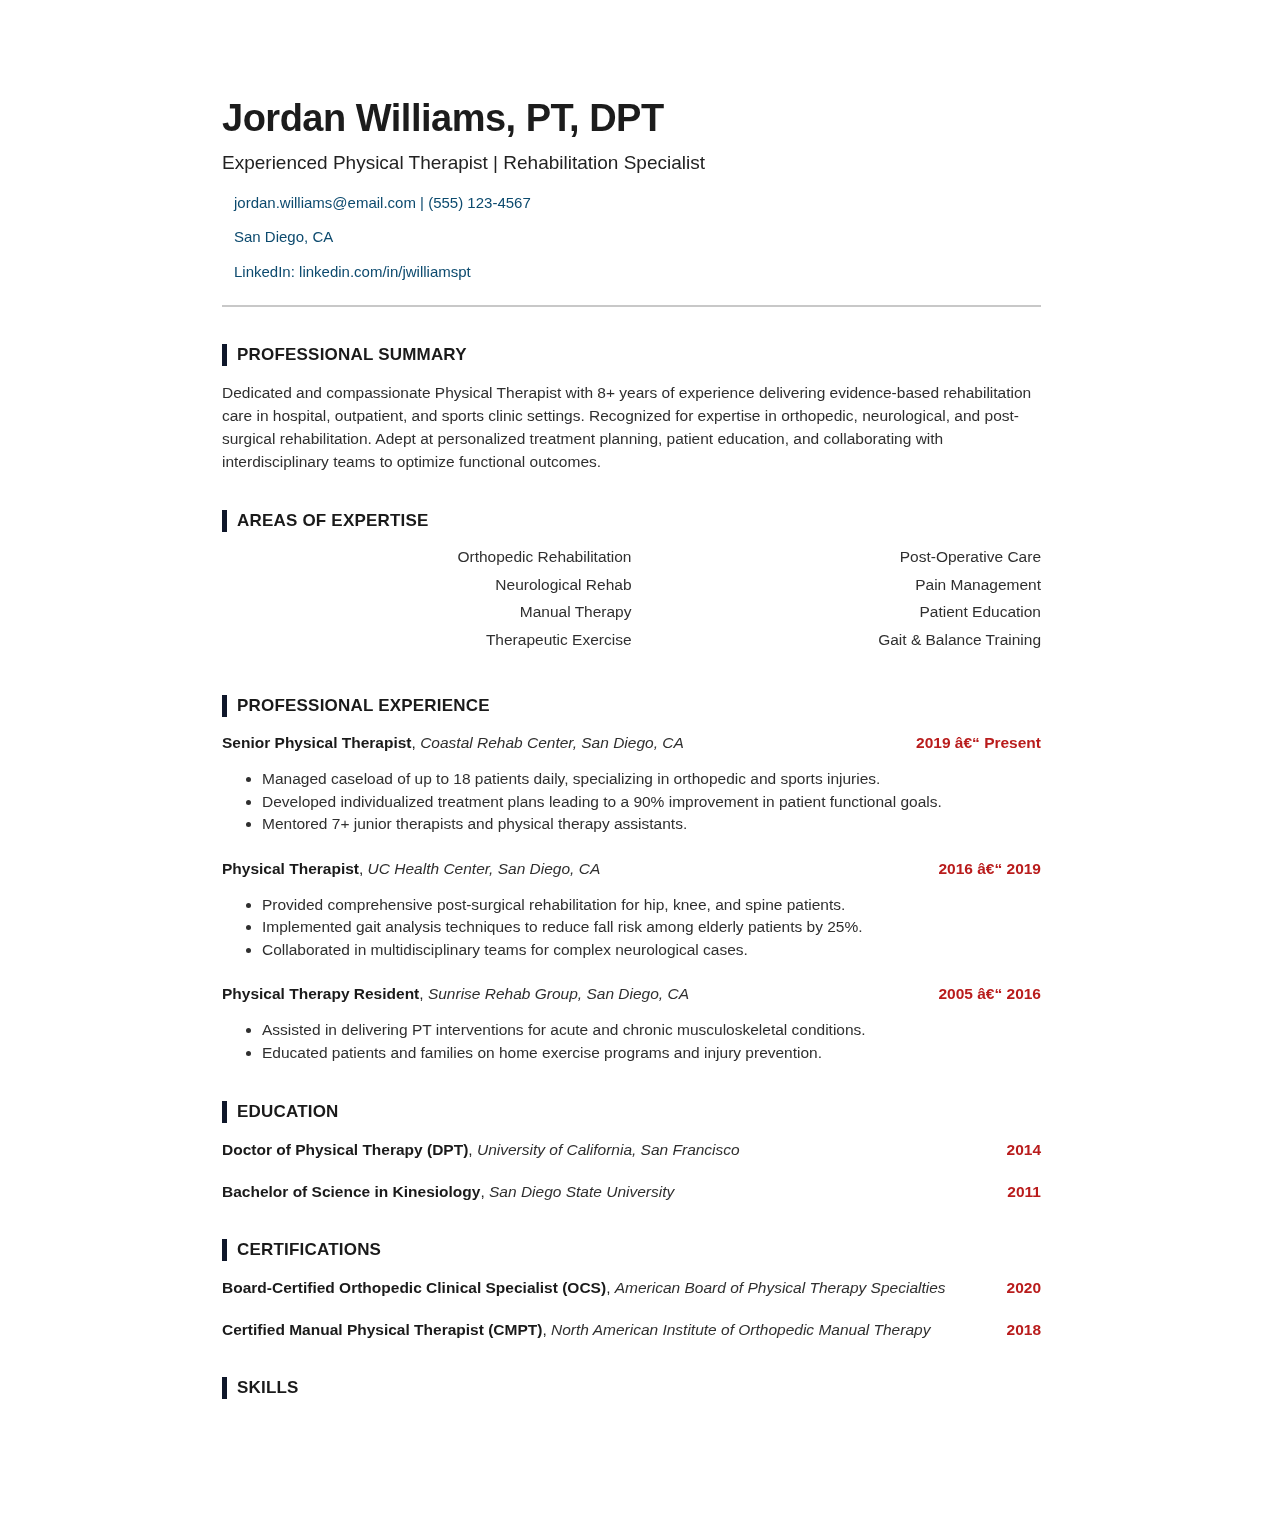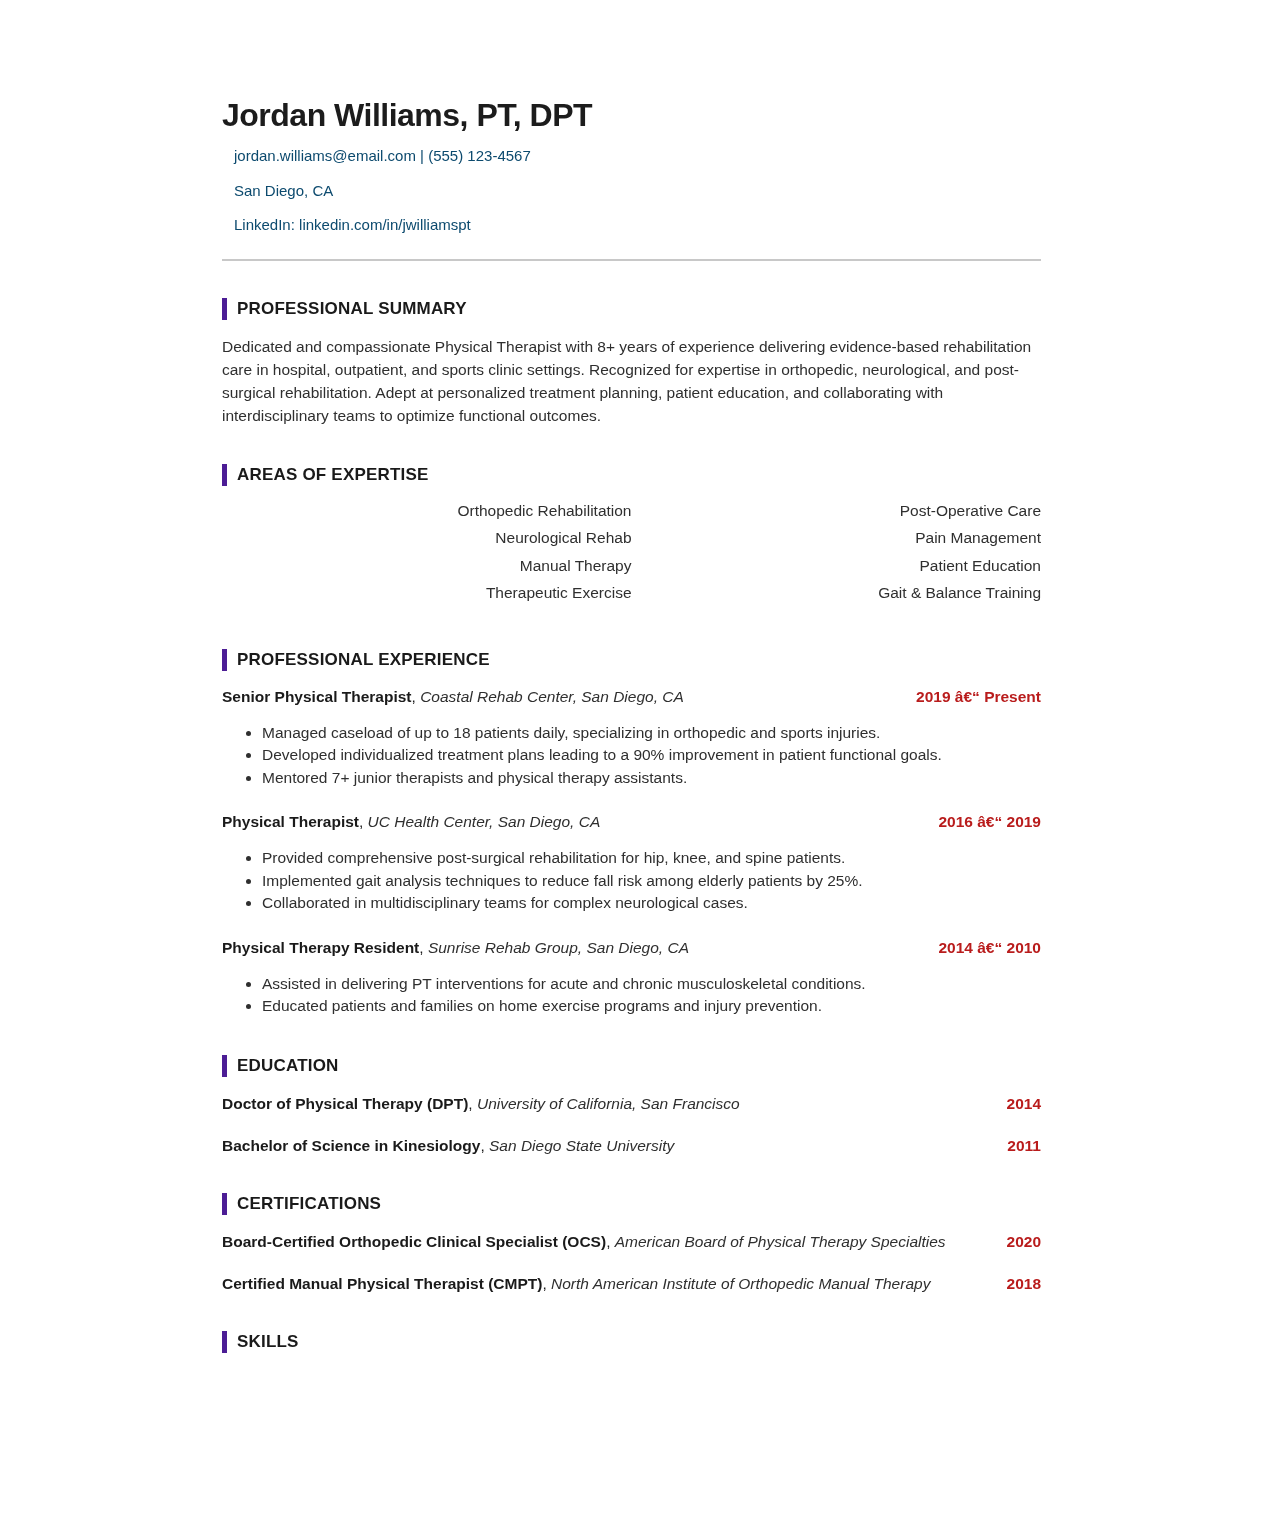--- a/index.html
+++ b/index.html
@@ -12,21 +12,21 @@
     color: #333333;
   }
   .page {
     width: 1263px;
     min-height: 1535px;
     padding: 98px 222px 60px 222px;
   }
   
   h1.name {
     margin: 0 0 12px 0;
-    font-size: 32px;
+    font-size: 38px;
     line-height: 1.1;
     font-weight: 700;
     color: #1c1c1c;
     letter-spacing: -0.5px;
   }
   p.tagline {
     margin: 0 0 18px 0;
     font-size: 19px;
     color: #222222;
   }
@@ -42,21 +42,21 @@
     background: #c8c8c8;
   }
   
   section { margin-top: 37px; }
   h2.section-title {
     margin: 0;
     font-size: 17px;
     font-weight: 700;
     color: #1a1a1a;
     letter-spacing: 0.2px;
-    border-left: 5px solid #4c1d95;
+    border-left: 5px solid #0f172a;
     padding-left: 10px;
     line-height: 22px;
   }
   p.summary-text {
     margin: 15px 0 0 0;
     font-size: 15.5px;
     line-height: 23px;
     color: #2f2f2f;
     max-width: 820px;
   }
@@ -97,20 +97,21 @@
   .line-item { margin-top: 22px; }
   .line-item:first-of-type { margin-top: 17px; }
 </style>
 </head>
 <body>
 
 <div class="page">
 
   <header>
     <h1 class="name">Jordan Williams, PT, DPT</h1>
+    <p class="tagline">Experienced Physical Therapist | Rehabilitation Specialist</p>
     <div class="contact">
       <p>jordan.williams@email.com | (555) 123-4567</p>
       <p>San Diego, CA</p>
       <p>LinkedIn: linkedin.com/in/jwilliamspt</p>
     </div>
   </header>
 
   <div class="divider"></div>
 
   <section>
@@ -165,21 +166,21 @@
         <li>Implemented gait analysis techniques to reduce fall risk among elderly patients by 25%.</li>
         <li>Collaborated in multidisciplinary teams for complex neurological cases.</li>
       </ul>
     </div>
 
     <div class="job">
       <div class="entry-header">
         <span>
           <span class="entry-role">Physical Therapy Resident</span><span class="entry-sep">, </span><span class="entry-org">Sunrise Rehab Group, San Diego, CA</span>
         </span>
-        <span class="entry-year">2014 â€“ 2010</span>
+        <span class="entry-year">2005 â€“ 2016</span>
       </div>
       <ul>
         <li>Assisted in delivering PT interventions for acute and chronic musculoskeletal conditions.</li>
         <li>Educated patients and families on home exercise programs and injury prevention.</li>
       </ul>
     </div>
   </section>
 
   <section>
     <h2 class="section-title">EDUCATION</h2>

